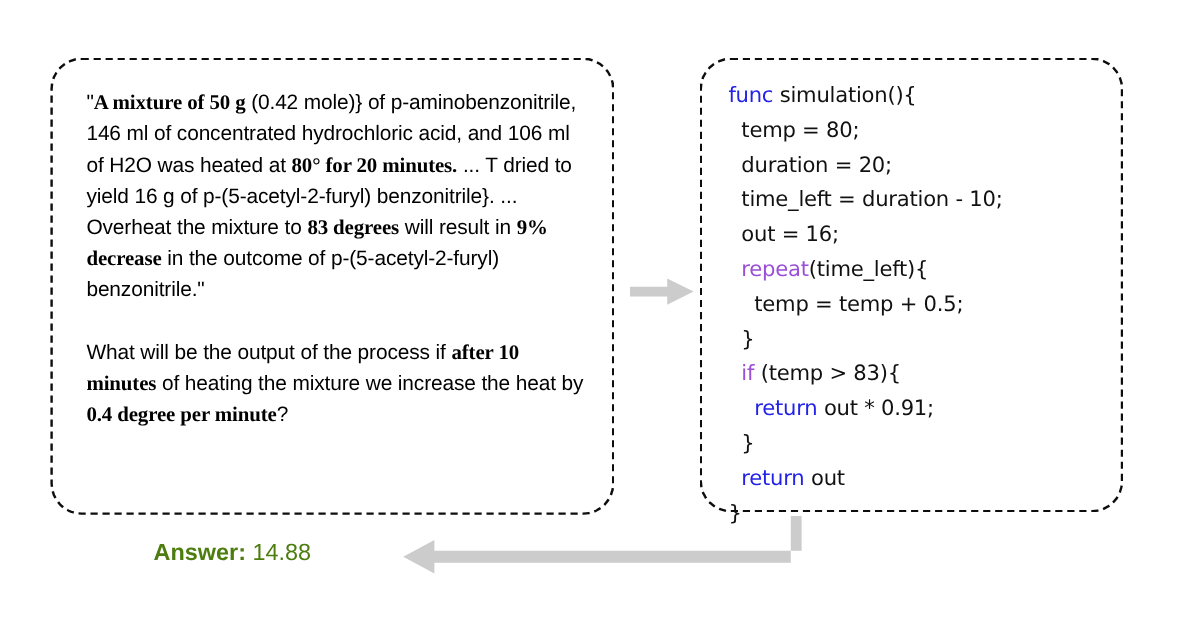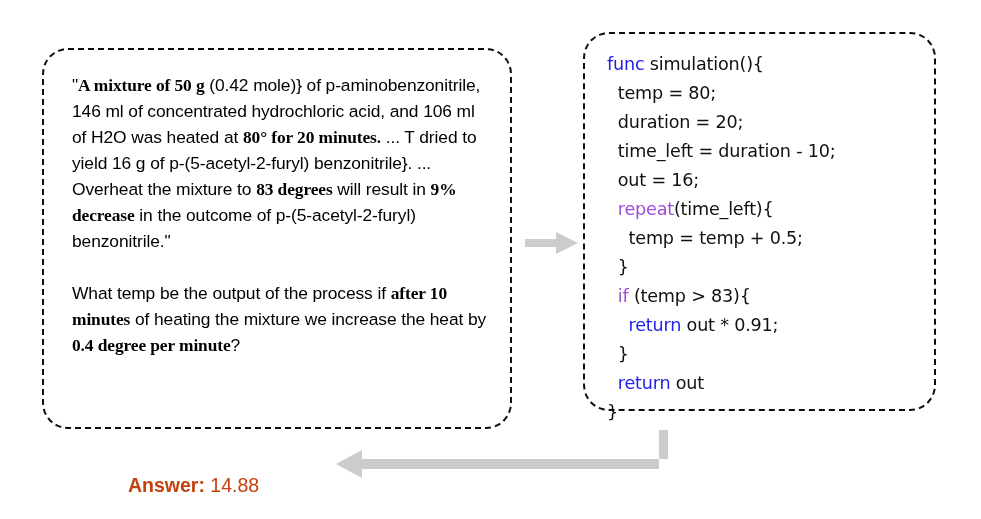--- a/index.html
+++ b/index.html
@@ -42,21 +42,21 @@
 
   #problem-box {
     left: 42px;
     top: 48px;
     width: 470px;
     height: 381px;
   }
 
   #code-box {
     left: 583px;
-    top: 32px;
+    top: 48px;
     width: 353px;
     height: 379px;
     text-decoration: underline;
   }
 
   
   .problem-inner {
     position: absolute;
     left: 28px;
     top: 22px;
@@ -96,39 +96,38 @@
   }
 
   
   #answer-line {
     position: absolute;
     left: 128px;
     top: 448px;
     font-size: 19.5px;
     line-height: 26px;
     white-space: pre;
-    color: #c2410c;
-    margin-top: 24px;
+    color: #4d7c0f;
   }
   #answer-line .answer-label {
     font-weight: bold;
   }
   #answer-line .answer-value {
     font-weight: normal;
   }
 </style>
 </head>
 <body>
 
 <div id="canvas">
 
   <div class="dash-box" id="problem-box">
     <div class="problem-inner">
       <div class="prose p1" id="prose-1"><span>"</span><b>A mixture of 50 g</b><span> (0.42 mole)} of p-aminobenzonitrile, 146 ml of concentrated hydrochloric acid, and 106 ml of H2O was heated at </span><b>80° for 20 minutes.</b><span> ... T dried to yield 16 g of p-(5-acetyl-2-furyl) benzonitrile}. ... Overheat the mixture to </span><b>83 degrees</b><span> will result in </span><b>9% decrease</b><span> in the outcome of p-(5-acetyl-2-furyl) benzonitrile."</span></div>
-      <div class="prose p2" id="prose-2"><span>What temp be the output of the process if </span><b>after 10 minutes</b><span> of heating the mixture we increase the heat by </span><b>0.4 degree per minute</b><span>?</span></div>
+      <div class="prose p2" id="prose-2"><span>What will be the output of the process if </span><b>after 10 minutes</b><span> of heating the mixture we increase the heat by </span><b>0.4 degree per minute</b><span>?</span></div>
     </div>
   </div>
 
   <div class="dash-box" id="code-box">
     <div class="code-inner">
       <div class="code" id="code-lines"><div><span style="color: rgb(34, 34, 232);">func</span><span> simulation(){</span></div><div><span>  temp = 80;</span></div><div><span>  duration = 20;</span></div><div><span>  time_left = duration - 10;</span></div><div><span>  out = 16;</span></div><div><span>  </span><span style="color: rgb(155, 79, 216);">repeat</span><span>(time_left){</span></div><div><span>    temp = temp + 0.5;</span></div><div><span>  }</span></div><div><span>  </span><span style="color: rgb(155, 79, 216);">if</span><span> (temp &gt; 83){</span></div><div><span>    </span><span style="color: rgb(34, 34, 232);">return</span><span> out * 0.91;</span></div><div><span>  }</span></div><div><span>  </span><span style="color: rgb(34, 34, 232);">return</span><span> out</span></div><div><span>}</span></div></div>
     </div>
   </div>
 
   <div id="answer-line"><span class="answer-label">Answer:</span><span class="answer-value"> 14.88</span></div>

